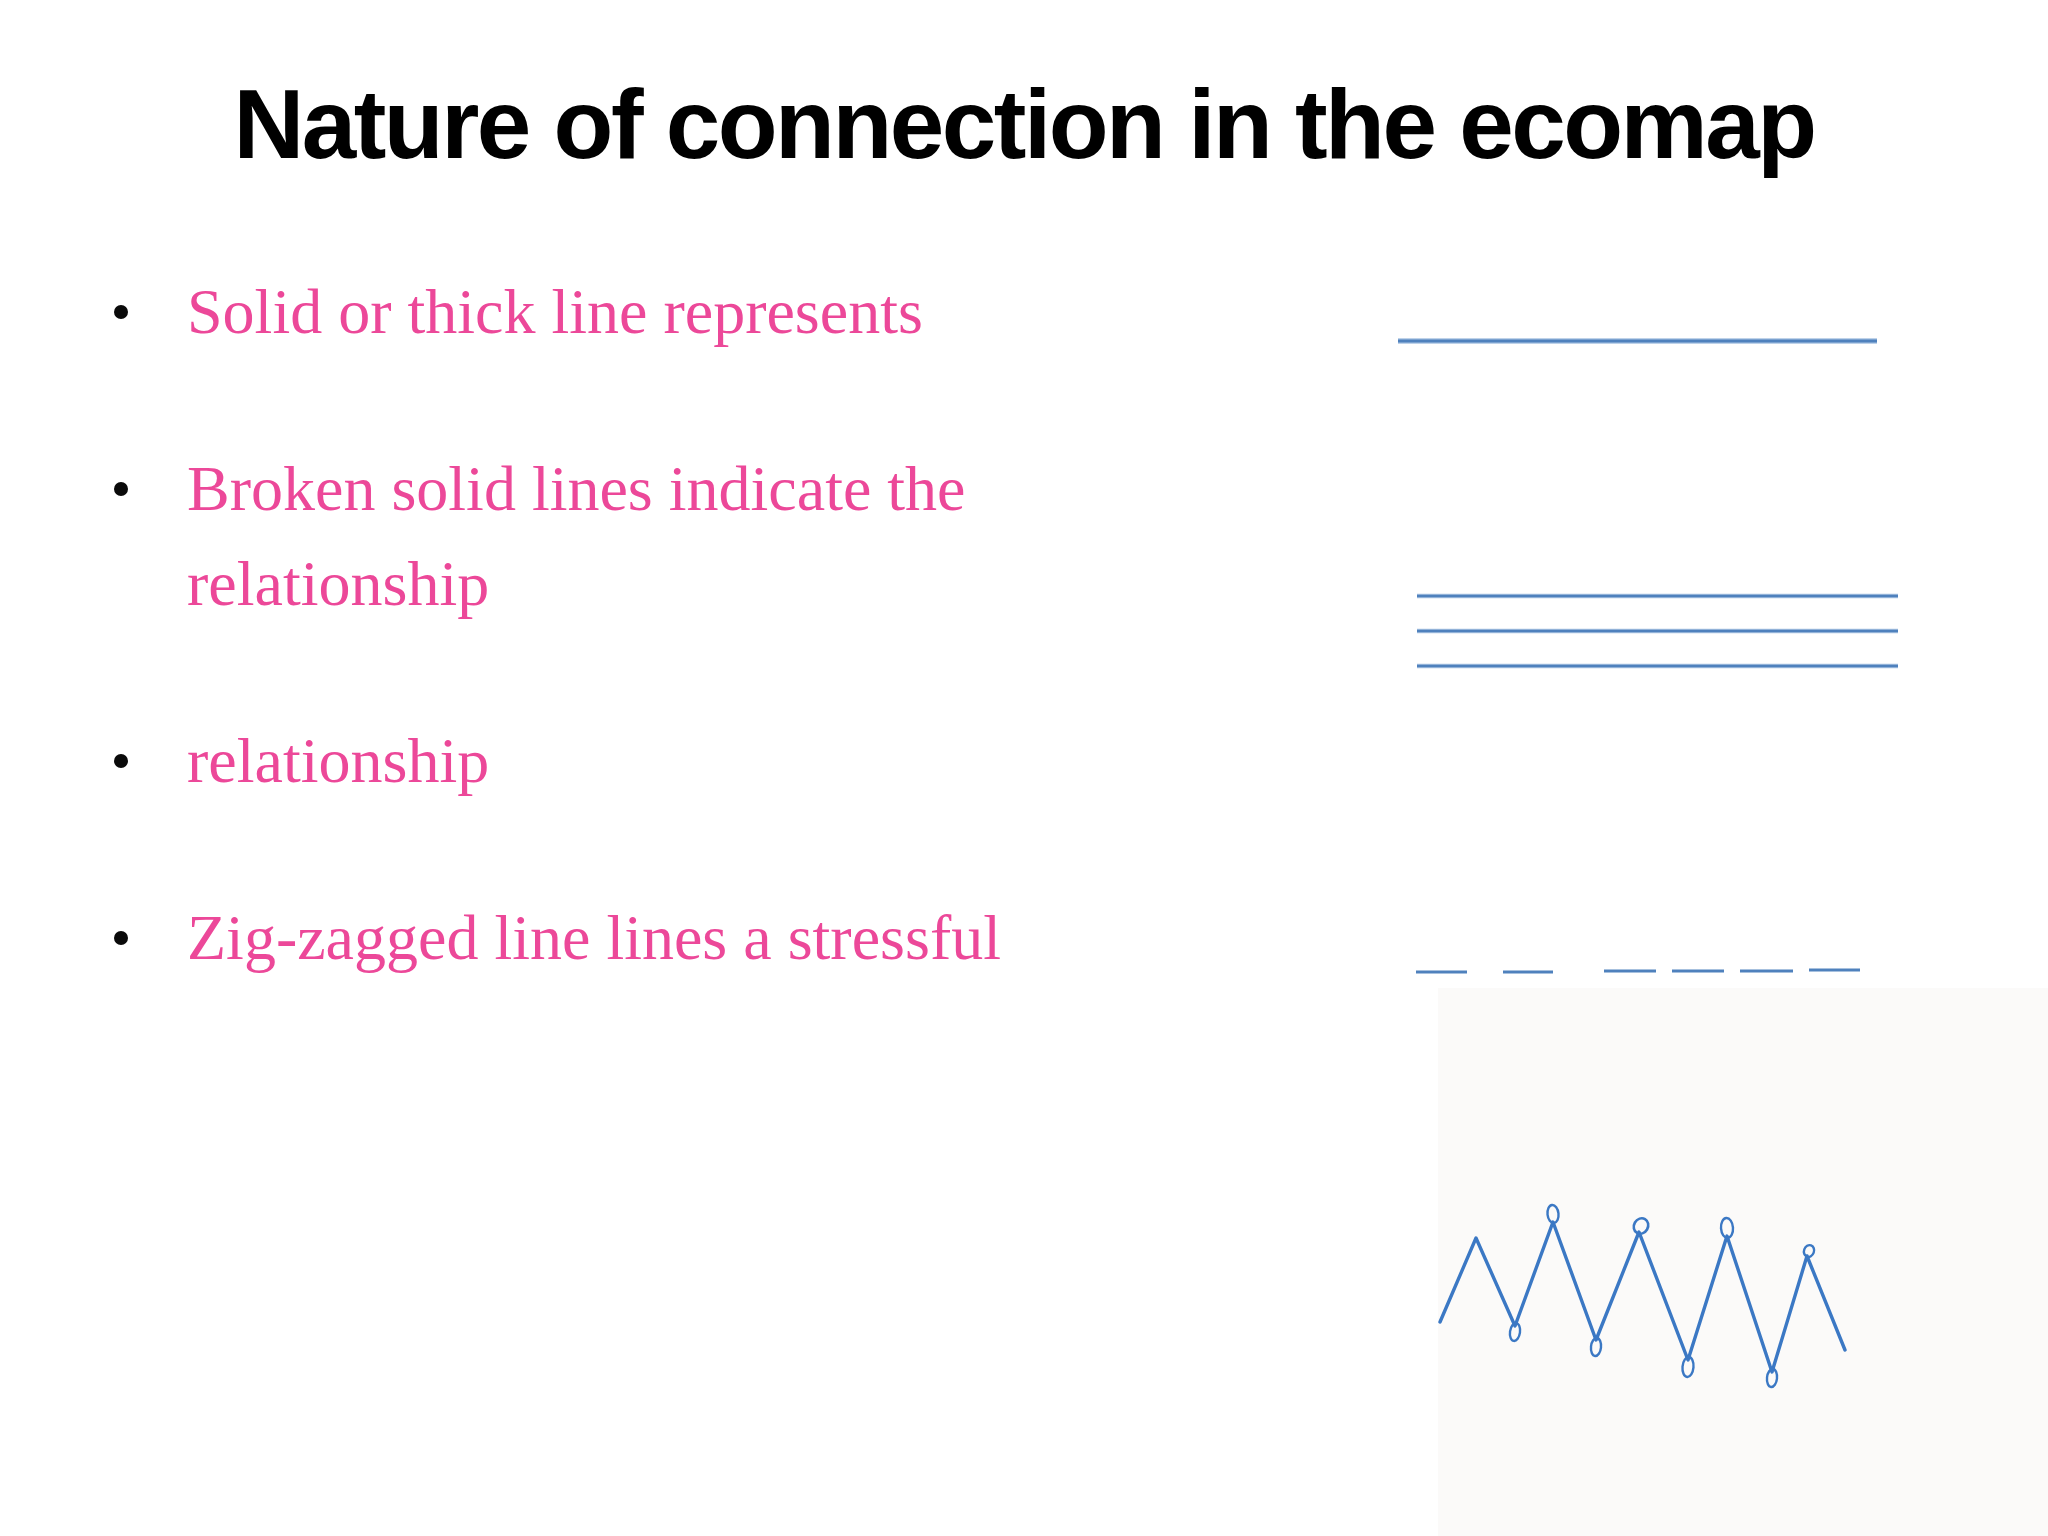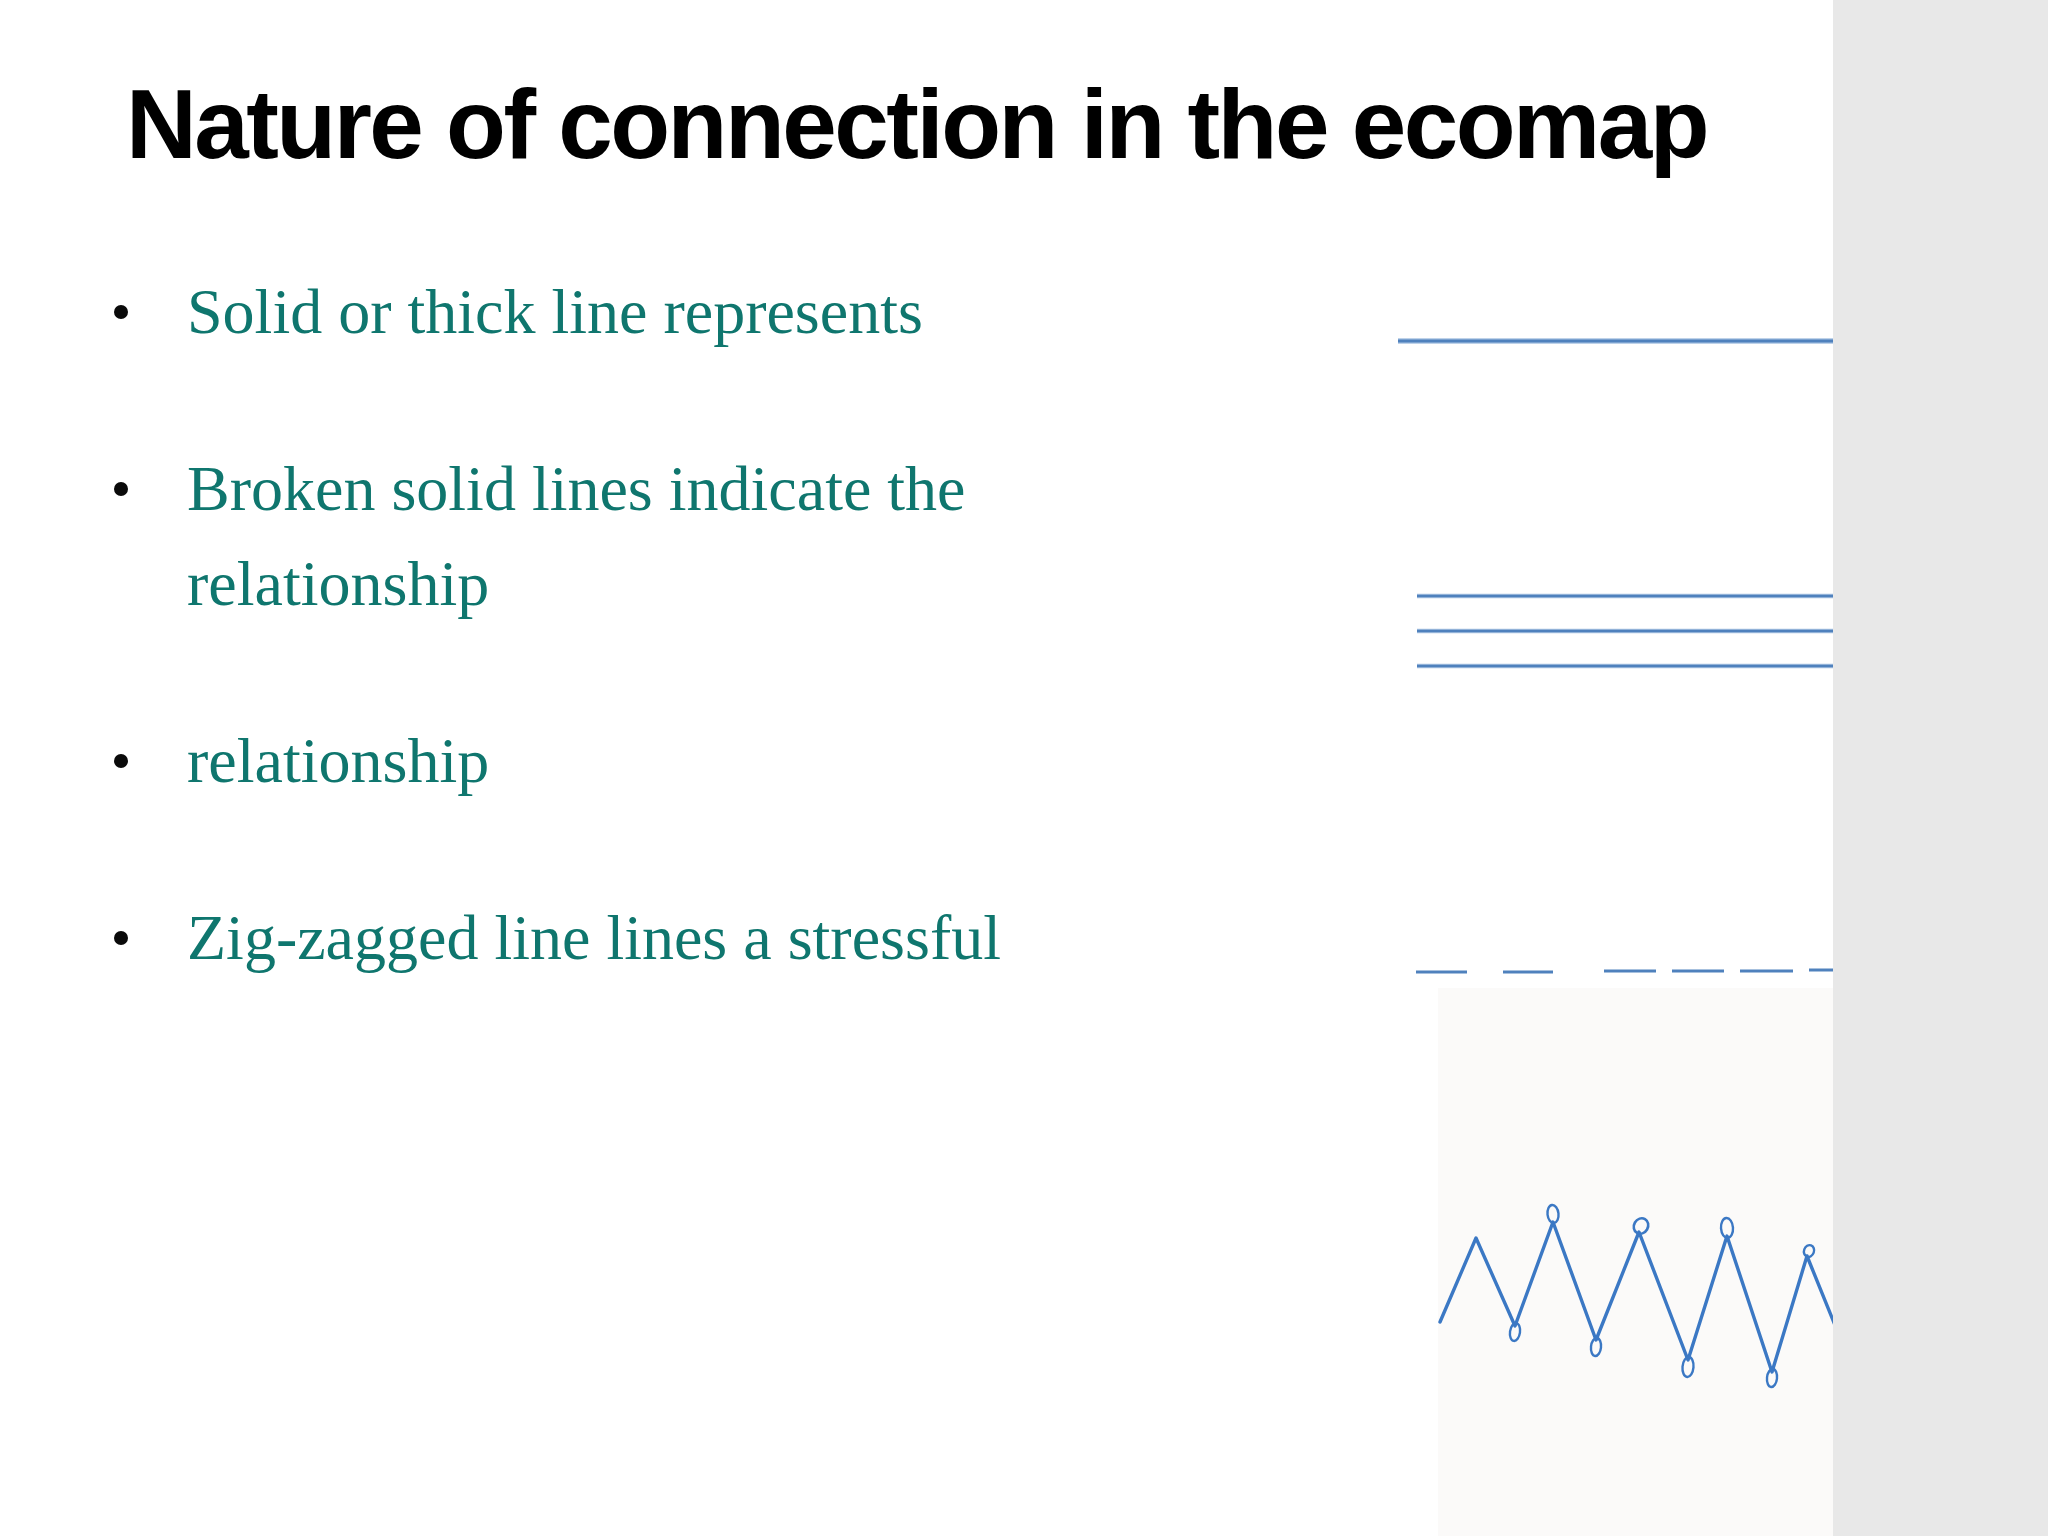--- a/index.html
+++ b/index.html
@@ -1,18 +1,18 @@
 <!DOCTYPE html>
 <html><head>
 <meta charset="utf-8">
 <style>
   html,body{margin:0;padding:0;background:#e8e8e8;}
   .slide{
     position:relative;
-    width:1833px;height:1536px;
+    width:2048px;height:1536px;
     background:#ffffff;
     overflow:hidden;
     font-family:"Liberation Serif", serif;
   }
   
   .bg-patch{
     position:absolute;
     left:1438px;top:988px;width:610px;height:548px;
     background:#fbfaf9;
   }
@@ -31,21 +31,21 @@
     position:absolute;
     left:110px;top:264px;
     width:1210px;
   }
   .bullet{
     position:relative;
     padding-left:77px;
     margin:0 0 82px 0;
     font-size:64px;
     line-height:95px;
-    color:#0f766e;
+    color:#ec4899;
   }
   .bullet .dot{
     position:absolute;
     left:4px;top:41px;
     width:14px;height:14px;
     border-radius:50%;
     background:#0a0a0a;
   }
   .graphics{
     position:absolute;left:0;top:0;

